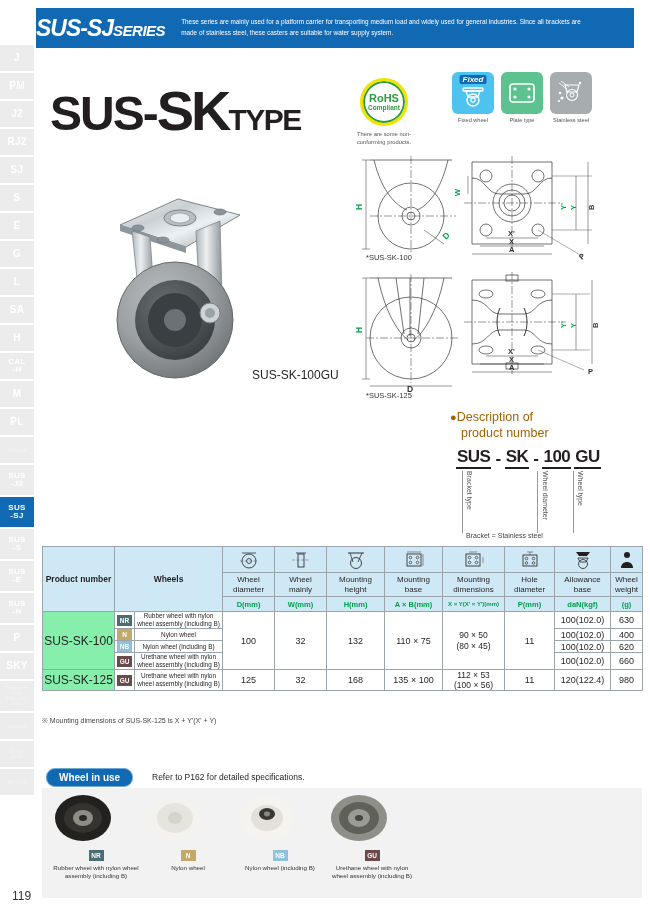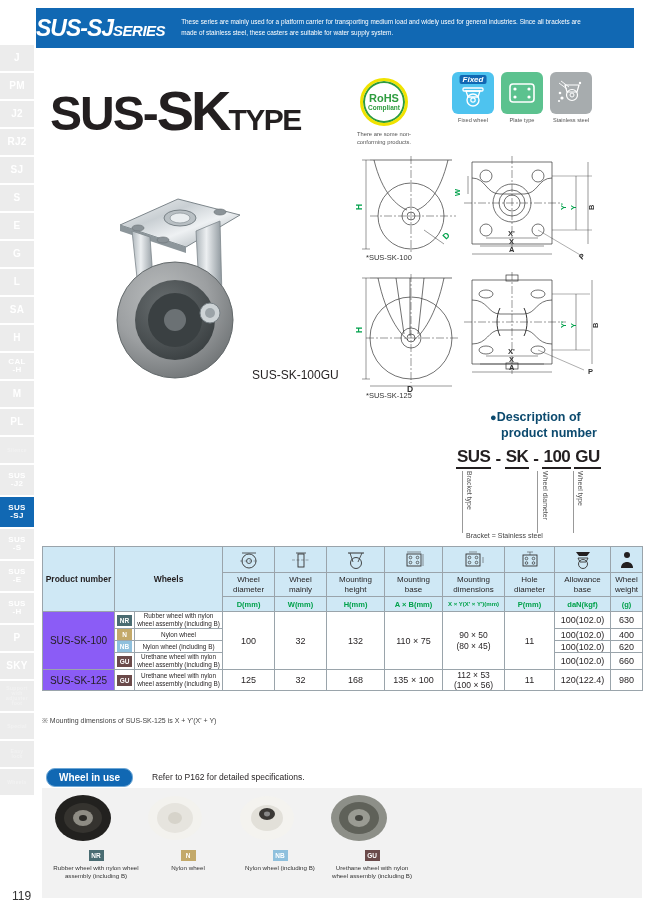--- a/index.html
+++ b/index.html
@@ -100,22 +100,22 @@
 
   
   #drawings { position:absolute; left: 352px; top: 148px; width: 296px; height: 252px; }
 
   
   #descbox {
     position:absolute; left: 450px; top: 410px;
     width: 196px;
   }
   #descbox .d-title {
-    font-size: 12.5px; font-weight: bold; color:#0c4a6e;
-    line-height: 1.25; margin-bottom: 6px; margin-left: 40px;
+    font-size: 12.5px; font-weight: normal; color:#a16207;
+    line-height: 1.25; margin-bottom: 6px;
   }
   #descbox .d-title .dot { font-size: 11px; }
   #descbox .pn-row {
     display:flex; align-items:flex-end; gap: 3px;
     font-size: 17px; font-weight: bold; letter-spacing:-.5px;
     padding-left: 6px;
   }
   .pn-seg { border-bottom: 2px solid #231f20; padding: 0 1px; }
   .pn-dash { padding: 0 1px; }
   #descbox .legs { display:flex; padding-left: 6px; margin-top: 2px; height: 62px; }
@@ -129,21 +129,21 @@
 
   
   #table-wrap { position:absolute; left: 42px; top: 546px; width: 600px; }
   table.spec { border-collapse: collapse; width: 600px; font-size: 8px; table-layout: fixed; }
   table.spec td, table.spec th { border: 1px solid #9aa4ab; padding: 0; text-align:center; vertical-align:middle; }
   .hd-icon { background:#cfe8f5; height: 26px; }
   .hd-name { background:#cfe8f5; height: 24px; font-size: 8px; font-weight: normal; line-height:1.2; color:#231f20; }
   .hd-unit { background:#cfe8f5; height: 15px; font-size: 7.5px; color:#00a14b; font-weight: bold; }
   .hd-unit.small { font-size: 6px; line-height:1.1; }
   .hd-left { background:#cfe8f5; font-size: 8.5px; }
-  .pn-cell { background:#8b5cf6; font-size: 10px; }
+  .pn-cell { background:#86efac; font-size: 12px; }
   .wcode {
     display:inline-block; width: 15px; height: 11px; line-height: 11px;
     color:#fff; font-size: 6.5px; font-weight: bold; text-align:center;
   }
   .c-NR { background:#4a6c72; }
   .c-N  { background:#c3a96a; }
   .c-NB { background:#8fc0dd; }
   .c-GU { background:#6b4a4a; }
   .wdesc { font-size: 6.4px; text-align:left; padding-left: 3px; line-height:1.25; color:#231f20; }
   .v-cell { font-size: 9px; }

